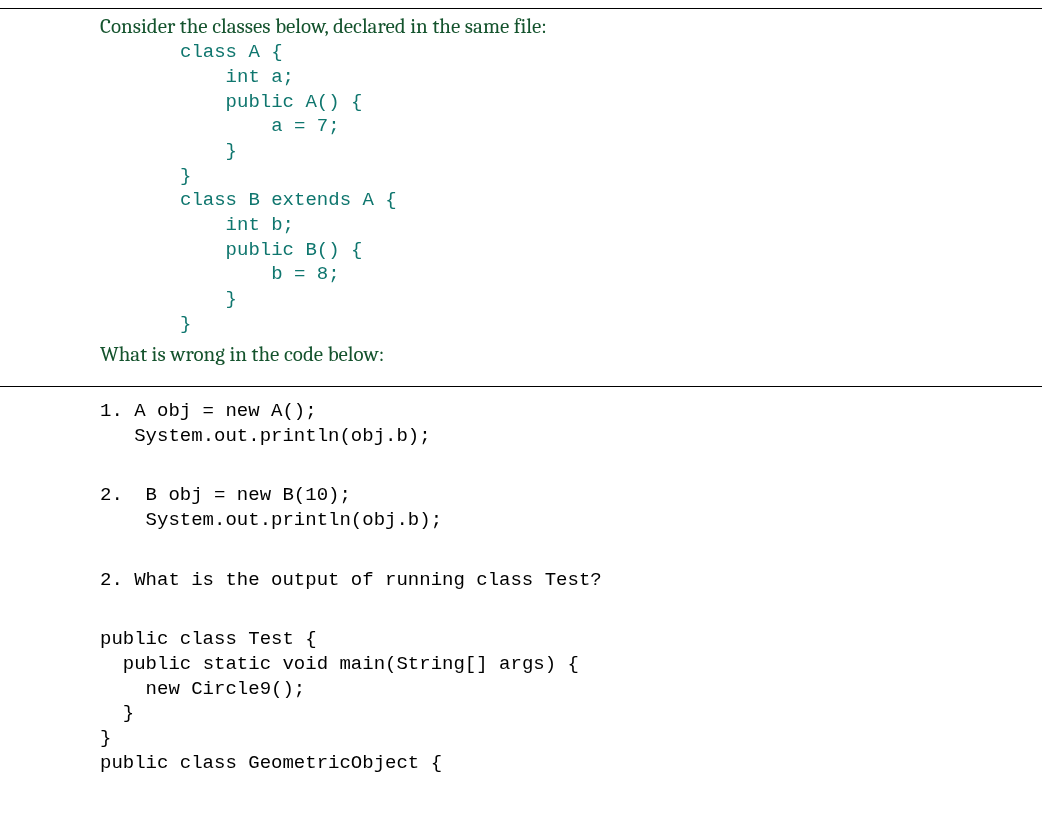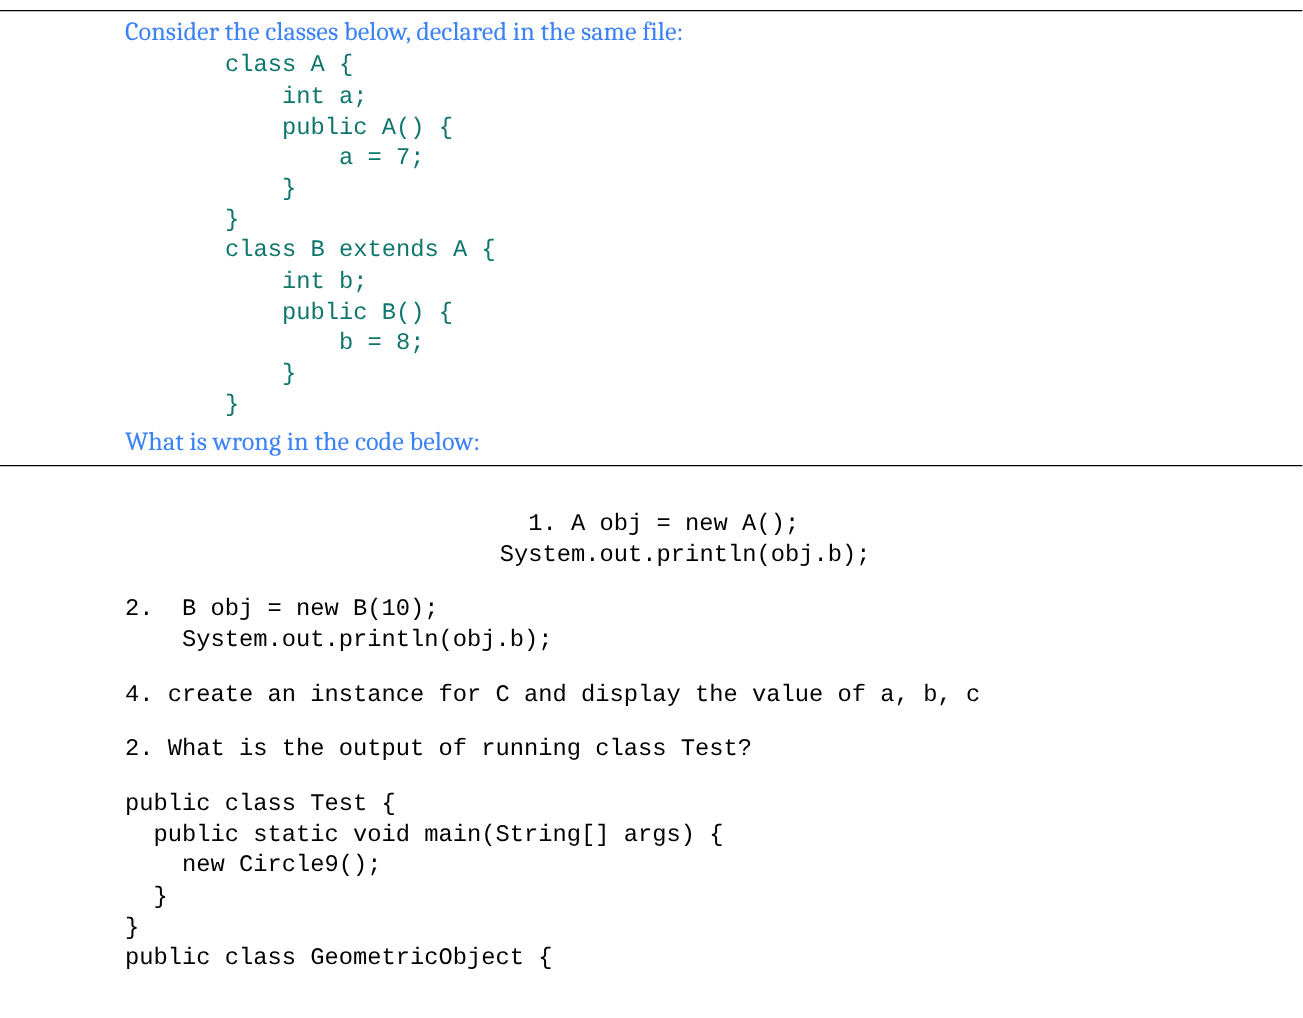--- a/index.html
+++ b/index.html
@@ -27,47 +27,46 @@
     .hr-mid {
       border: none;
       border-top: 1px solid #000;
       margin-left: -100px;
       margin-right: -80px;
     }
     .serif-text {
       font-family: Cambria, Georgia, serif;
       font-size: 21px;
       line-height: 1.3;
-      color: #3b82f6;
+      color: #14532d;
     }
     .code-indent {
       font-family: Consolas, 'Courier New', monospace;
       font-size: 19px;
       line-height: 1.3;
       white-space: pre;
       color: #0f766e;
       margin-left: 80px;
     }
     .mono {
       font-family: Consolas, 'Courier New', monospace;
       font-size: 19px;
       line-height: 1.3;
       white-space: pre-wrap;
       color: #000;
     }
     .question-block {
-      margin-top: 19px;
+      margin-top: 35px;
     }
     .question-block-first {
-      margin-top: 34px;
-      text-align: center;
+      margin-top: 12px;
     }
     .midsection {
       margin-top: 4px;
-      margin-bottom: 4px;
+      margin-bottom: 18px;
     }
   </style>
 </head>
 <body>
 
 <div class="page">
   <hr class="hr-top">
 
   <div class="serif-text">Consider the classes below, declared in the same file:</div>
 
@@ -93,23 +92,20 @@
     <div class="mono">1. A obj = new A();
    System.out.println(obj.b);</div>
   </div>
 
   <div class="question-block">
     <div class="mono">2.  B obj = new B(10);
     System.out.println(obj.b);</div>
   </div>
 
 
-  <div class="question-block">
-    <div class="mono">4. create an instance for C and display the value of a, b, c</div>
-  </div>
 
 
   <div class="question-block">
     <div class="mono">2. What is the output of running class Test?</div>
   </div>
 
   <div class="question-block">
     <div class="mono">public class Test {
   public static void main(String[] args) {
     new Circle9();

